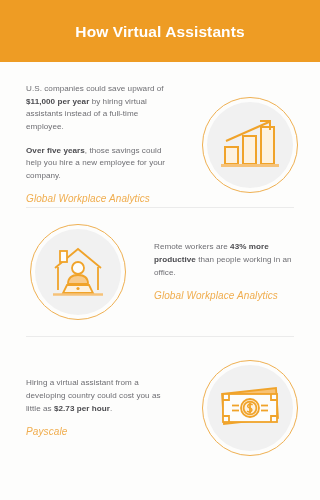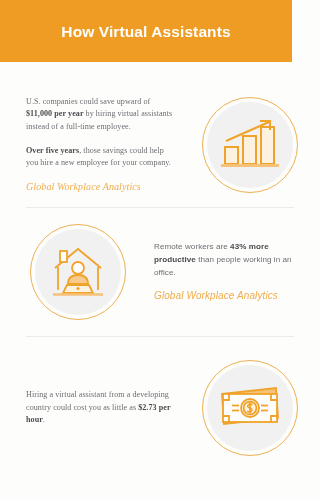--- a/index.html
+++ b/index.html
@@ -4,21 +4,21 @@
 <style>
   html,body{margin:0;padding:0;}
   body{
     width:320px;height:500px;
     background:#fdfdfc;
     font-family:"Liberation Sans", sans-serif;
     overflow:hidden;
     position:relative;
   }
   .header{
-    width:292px;height:62px;
+    width:320px;height:62px;
     background:#ee9c24;
     display:flex;align-items:center;justify-content:center;
     box-sizing:border-box;
   }
   .header-title{
     color:#ffffff;
     font-size:15.5px;
     font-weight:bold;
     line-height:19px;
     text-align:center;
@@ -52,21 +52,21 @@
   .copy p:last-child{margin-bottom:0;}
   .copy b{color:#4c4c50;font-weight:bold;}
   .cite{
     color:#f0ad4e;
     font-size:10px;
     font-style:italic;
     letter-spacing:.1px;
     margin-top:11px;
   }
 
-  .text-left{width:150px;font-family:Liberation Serif, serif;}
+  .text-left{width:150px;}
   .text-right{width:152px;}
 
   .icon-wrap{
     width:96px;height:96px;
     flex:0 0 96px;
     border-radius:50%;
     border:1px solid #efb052;
     box-sizing:border-box;
     display:flex;align-items:center;justify-content:center;
     position:relative;
@@ -135,20 +135,21 @@
     <p><span>Remote workers are </span><b>43% more productive</b><span> than people working in an office.</span></p>
     <div class="cite">Global Workplace Analytics</div>
   </div>
 </div>
 
 <div class="divider"></div>
 
 <div class="section sec-3">
   <div class="copy text-left">
     <p><span>Hiring a virtual assistant from a developing country could cost you as little as </span><b>$2.73 per hour</b><span>.</span></p>
+    <div class="cite">Payscale</div>
   </div>
   <div class="icon-wrap">
     <svg width="64" height="48" viewBox="0 0 64 48" aria-hidden="true">
       <g fill="none" stroke="#f0a32a" stroke-width="1.8">
         <path d="M4 10 L58 4 L60 34 L6 40 Z" fill="#f8c274" stroke="#f0a32a"></path>
         <rect x="5" y="10" width="54" height="28" fill="#fdfdfc"></rect>
         <polyline points="5,16 11,16 11,10"></polyline>
         <polyline points="59,16 53,16 53,10"></polyline>
         <polyline points="5,32 11,32 11,38"></polyline>
         <polyline points="59,32 53,32 53,38"></polyline>

